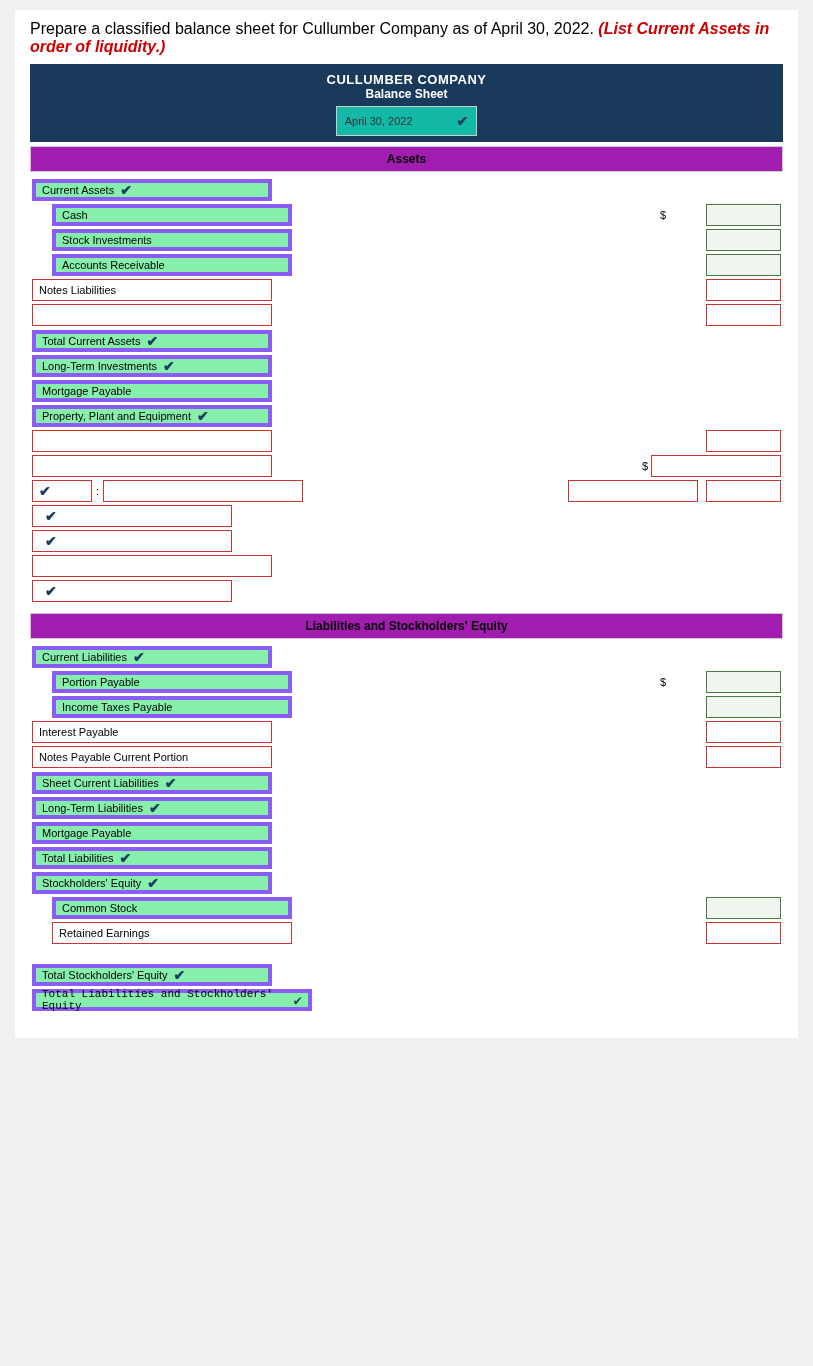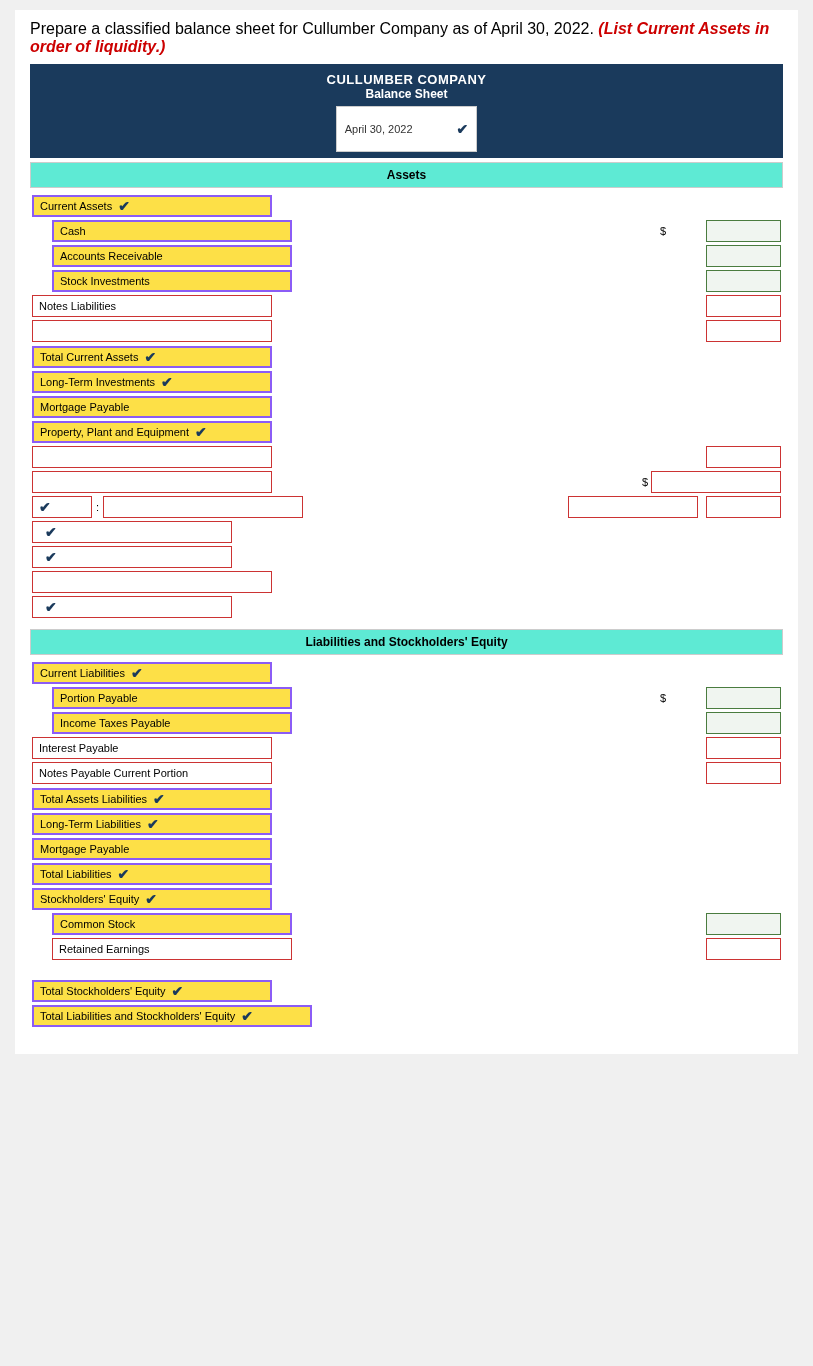--- a/index.html
+++ b/index.html
@@ -41,32 +41,32 @@
       font-weight: bold;
       font-size: 12px;
     }
     .date-row {
       display: flex;
       justify-content: center;
       align-items: center;
       margin-top: 5px;
     }
     .date-select {
-      background: #ffffff;
+      background: #14b8a6;
       color: #333;
       border: 1px solid #ccc;
-      padding: 14px 8px;
+      padding: 6px 8px;
       font-size: 11px;
       display: flex;
       align-items: center;
       gap: 44px;
       cursor: pointer;
     }
     .section-header {
-      background: #5eead4;
+      background: #a21caf;
       text-align: center;
       font-weight: bold;
       font-size: 12px;
       padding: 5px;
       border: 1px solid #ccc;
       margin-top: 4px;
     }
     .form-area {
       padding: 4px 0;
     }
@@ -77,22 +77,22 @@
       padding: 0 2px;
     }
     .label-box {
       height: 22px;
       display: flex;
       align-items: center;
       padding: 0 6px;
       font-size: 11px;
     }
     .label-green {
-      border: 2px solid #8b5cf6;
-      background: #fde047;
+      border: 4px solid #8b5cf6;
+      background: #86efac;
     }
     .label-red {
       border: 1px solid #cc3333;
       background: white;
     }
     .label-w240 { width: 240px; }
     .input-box {
       height: 22px;
       border: 1px solid;
       background: white;
@@ -164,29 +164,29 @@
       <div class="label-box label-green label-w240">
         <span>Cash</span>
       </div>
       <div class="spacer"></div>
       <span class="dollar-sign">$</span>
       <input class="input-box input-green input-sm" type="text" style="">
     </div>
 
     <div class="form-row indented">
       <div class="label-box label-green label-w240">
+        <span>Stock Investments</span>
+      </div>
+      <div class="spacer"></div>
+      <input class="input-box input-green input-sm" type="text" style="">
+    </div>
+
+    <div class="form-row indented">
+      <div class="label-box label-green label-w240">
         <span>Accounts Receivable</span>
-      </div>
-      <div class="spacer"></div>
-      <input class="input-box input-green input-sm" type="text" style="">
-    </div>
-
-    <div class="form-row indented">
-      <div class="label-box label-green label-w240">
-        <span>Stock Investments</span>
       </div>
       <div class="spacer"></div>
       <input class="input-box input-green input-sm" type="text" style="">
     </div>
 
     <div class="form-row">
       <div class="label-box label-red label-w240">
         <span>Notes Liabilities</span>
       </div>
       <div class="spacer"></div>
@@ -316,21 +316,21 @@
     <div class="form-row">
       <div class="label-box label-red label-w240">
         <span>Notes Payable Current Portion</span>
       </div>
       <div class="spacer"></div>
       <input class="input-box input-red input-sm" type="text" style="">
     </div>
 
     <div class="form-row" style="margin-top:4px;">
       <div class="label-box label-green label-w240">
-        <span>Total Assets Liabilities</span>
+        <span>Sheet Current Liabilities</span>
         <span class="dropdown-indicator">✔</span>
       </div>
     </div>
 
     <div class="form-row">
       <div class="label-box label-green label-w240">
         <span>Long-Term Liabilities</span>
         <span class="dropdown-indicator">✔</span>
       </div>
     </div>
@@ -372,21 +372,21 @@
     </div>
 
     <div class="form-row" style="margin-top:20px;">
       <div class="label-box label-green label-w240">
         <span>Total Stockholders' Equity</span>
         <span class="dropdown-indicator">✔</span>
       </div>
     </div>
 
     <div class="form-row">
-      <div class="label-box label-green" style="width:280px;">
+      <div class="label-box label-green" style="width:280px;font-family:Liberation Mono, monospace;">
         <span>Total Liabilities and Stockholders' Equity</span>
         <span class="dropdown-indicator">✔</span>
       </div>
     </div>
 
   </div>
 
 </div>
 
 </body></html>

